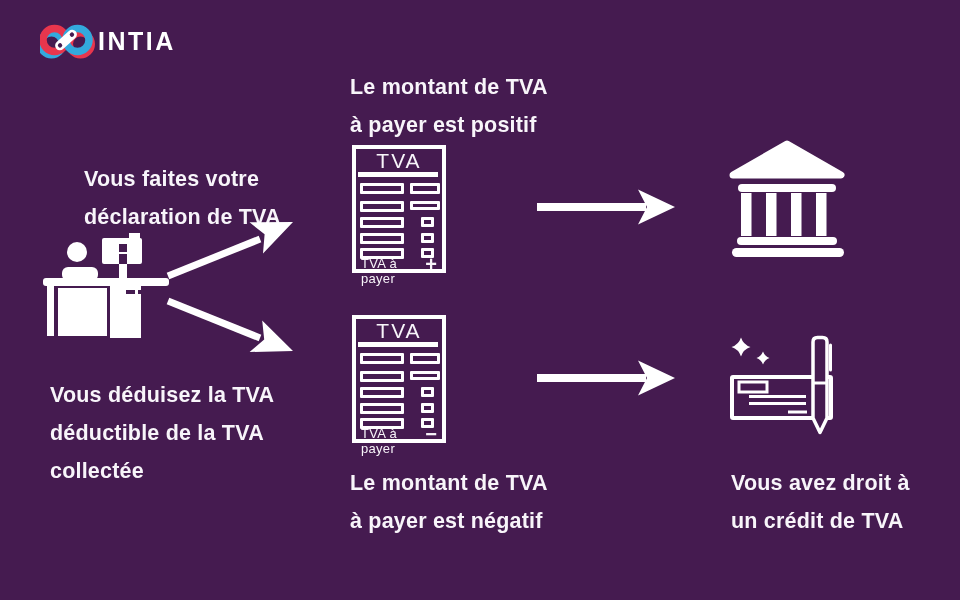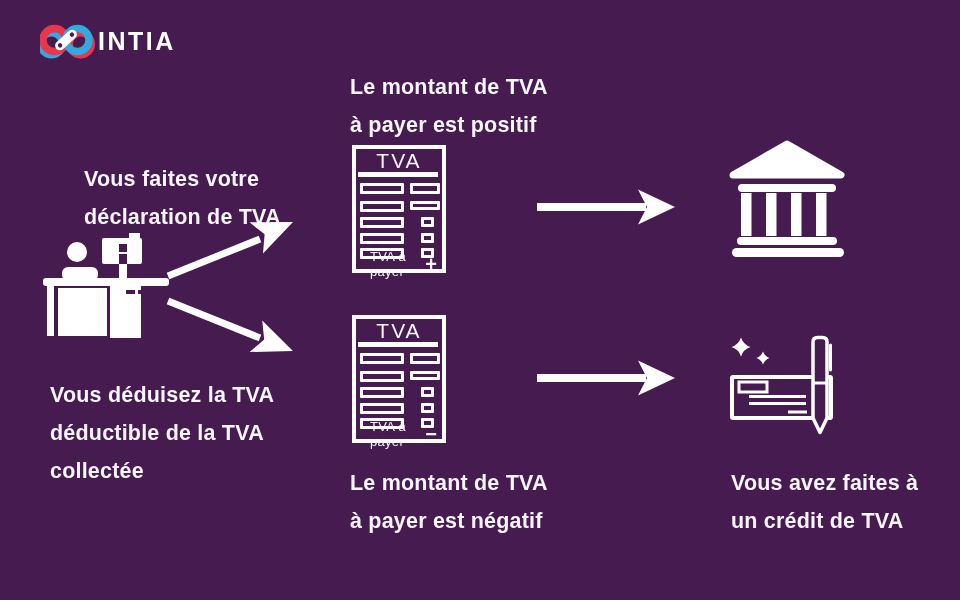--- a/index.html
+++ b/index.html
@@ -18,22 +18,22 @@
     position:absolute;width:94px;height:128px;box-sizing:border-box;
     border:4px solid #fff;border-radius:0;
   }
   .doc-title{position:absolute;top:0px;left:0;right:0;text-align:center;
     font-size:21px;font-weight:400;letter-spacing:2px;}
   .doc-rule{position:absolute;left:2px;right:4px;top:23px;height:5px;background:#fff;}
   .bar{position:absolute;box-sizing:border-box;border:3px solid #fff;border-radius:1px;}
   .bl{left:4px;width:44px;height:11px;}
   .bw{left:54px;width:30px;}
   .bs{left:65px;width:13px;height:10px;}
-  .doc-footer{position:absolute;left:14px;right:5px;top:107px;height:16px;
-    display:flex;justify-content:space-between;align-items:center;}
+  .doc-footer{position:absolute;left:5px;right:5px;top:107px;height:16px;
+    display:flex;justify-content:space-between;}
   .doc-footer-text{font-size:13px;font-weight:400;letter-spacing:.3px;}
   .doc-sign{font-size:20px;font-weight:bold;line-height:16px;}
   .abs{position:absolute;}
   svg{display:block;}
 </style>
 </head>
 <body>
 
 <div class="canvas">
 
@@ -155,16 +155,16 @@
     <rect x="9" y="53" width="99" height="41" rx="1" fill="none" stroke="#fff" stroke-width="4"></rect>
     <rect x="16" y="58" width="28" height="10" fill="none" stroke="#fff" stroke-width="3"></rect>
     <line x1="26" y1="72.5" x2="83" y2="72.5" stroke="#fff" stroke-width="3"></line>
     <line x1="26" y1="79.5" x2="83" y2="79.5" stroke="#fff" stroke-width="3"></line>
     <line x1="65" y1="88" x2="84" y2="88" stroke="#fff" stroke-width="3"></line>
     <path d="M90,94 L90,18 Q90,13.5 94.5,13.5 L99.5,13.5 Q104,13.5 104,18 L104,94 L97,108.5 Z" fill="#451B50" stroke="#fff" stroke-width="3.5" stroke-linejoin="round"></path>
     <line x1="90" y1="59" x2="104" y2="59" stroke="#fff" stroke-width="3"></line>
     <line x1="107.5" y1="21" x2="107.5" y2="46" stroke="#fff" stroke-width="3" stroke-linecap="round"></line>
   </svg>
 
-  <div class="lbl" style="left:731px;top:464px;width:220px;">Vous avez faites à
+  <div class="lbl" style="left:731px;top:464px;width:220px;">Vous avez droit à
 un crédit de TVA</div>
 
 </div>
 
 </body></html>

